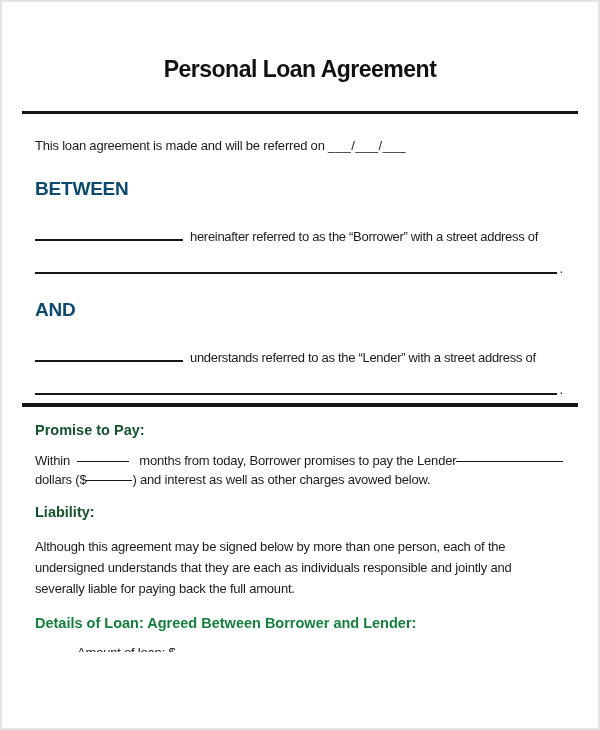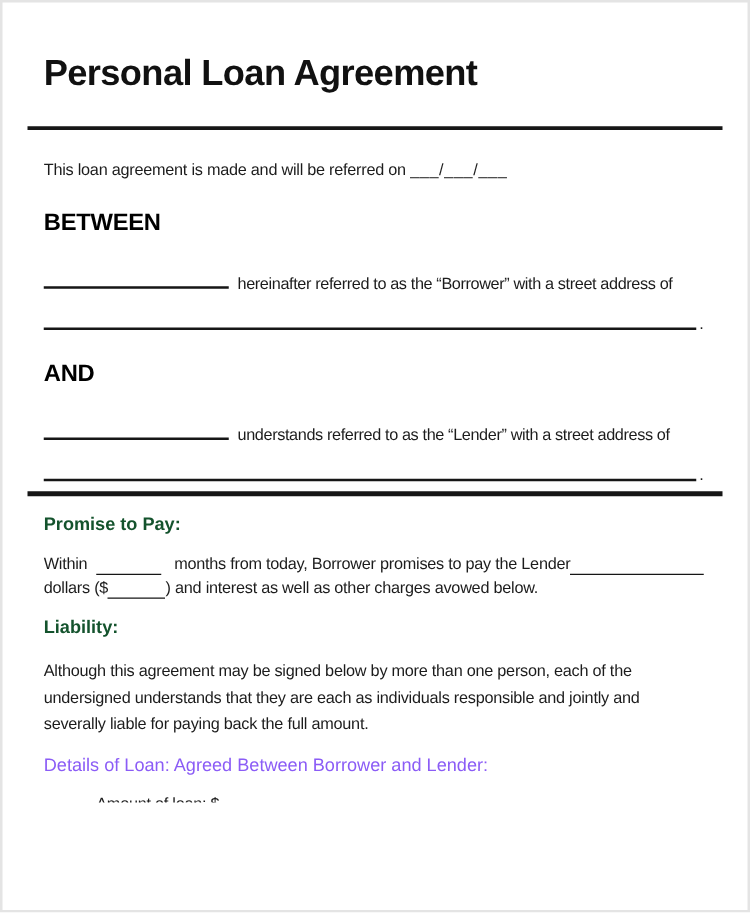--- a/index.html
+++ b/index.html
@@ -8,46 +8,47 @@
     width: 600px;
     height: 730px;
     box-sizing: border-box;
     background: #ffffff;
     border: 2px solid #e4e4e4;
     overflow: hidden;
     font-family: "Liberation Sans", sans-serif;
     color: #1c1c1c;
   }
   .doc-title {
-    margin: 40px 33px 0 33px;
-    font-size: 29px;
+    margin: 50px 33px 0 33px;
+    font-size: 23px;
     line-height: 34px;
     font-weight: 700;
     letter-spacing: -0.5px;
     color: #111;
+    text-align: center;
   }
   .rule-title {
     margin: 25px 20px 0 20px;
     height: 3px;
     background: #161616;
   }
   .intro-line {
     margin: 24px 33px 0 33px;
     font-size: 13px;
     letter-spacing: -0.2px;
     white-space: nowrap;
   }
   .date-blank { letter-spacing: 0.5px; }
   .party-heading {
     margin: 25px 33px 0 33px;
     font-size: 19px;
     line-height: 22px;
     font-weight: 700;
     letter-spacing: -0.2px;
-    color: #000000;
+    color: #0c4a6e;
   }
   .clause-line {
     margin: 27px 33px 0 33px;
     font-size: 13px;
     line-height: 18px;
     letter-spacing: -0.3px;
     white-space: nowrap;
   }
   .name-blank {
     display: inline-block;
@@ -92,21 +93,21 @@
   }
   .body-line {
     margin: 0 35px 0 33px;
     font-size: 13px;
     line-height: 19px;
     letter-spacing: -0.2px;
   }
   .body-line.first { margin-top: 12px; }
   .flex-line {
     display: flex;
-    align-items: flex-end;
+    align-items: flex-start;
     white-space: pre;
   }
   .inline-blank {
     display: inline-block;
     height: 10px;
     border-bottom: 1.5px solid #161616;
     vertical-align: baseline;
   }
   .within-blank { width: 52px; margin: 0 7px; }
   .lender-blank { flex: 1; }
@@ -115,22 +116,22 @@
     margin: 15px 36px 0 33px;
     font-size: 13px;
     line-height: 21px;
     letter-spacing: -0.2px;
     max-width: 537px;
   }
   .details-heading {
     margin: 15px 33px 0 33px;
     font-size: 14.5px;
     line-height: 18px;
-    font-weight: 400;
-    color: #8b5cf6;
+    font-weight: 700;
+    color: #15803d;
   }
   .clipped-item {
     margin: 13px 33px 0 75px;
     height: 7px;
     overflow: hidden;
     font-size: 13px;
     line-height: 16px;
     letter-spacing: -0.2px;
   }
 </style>

